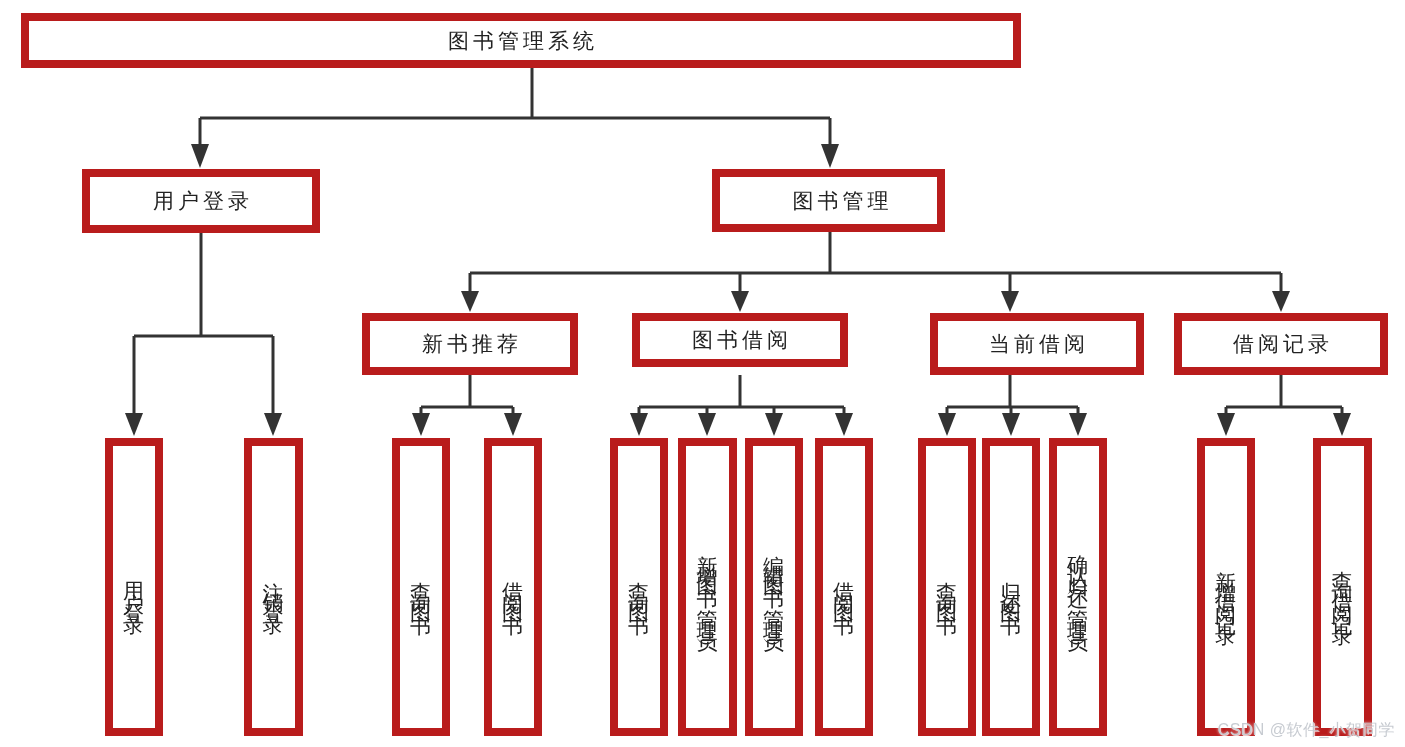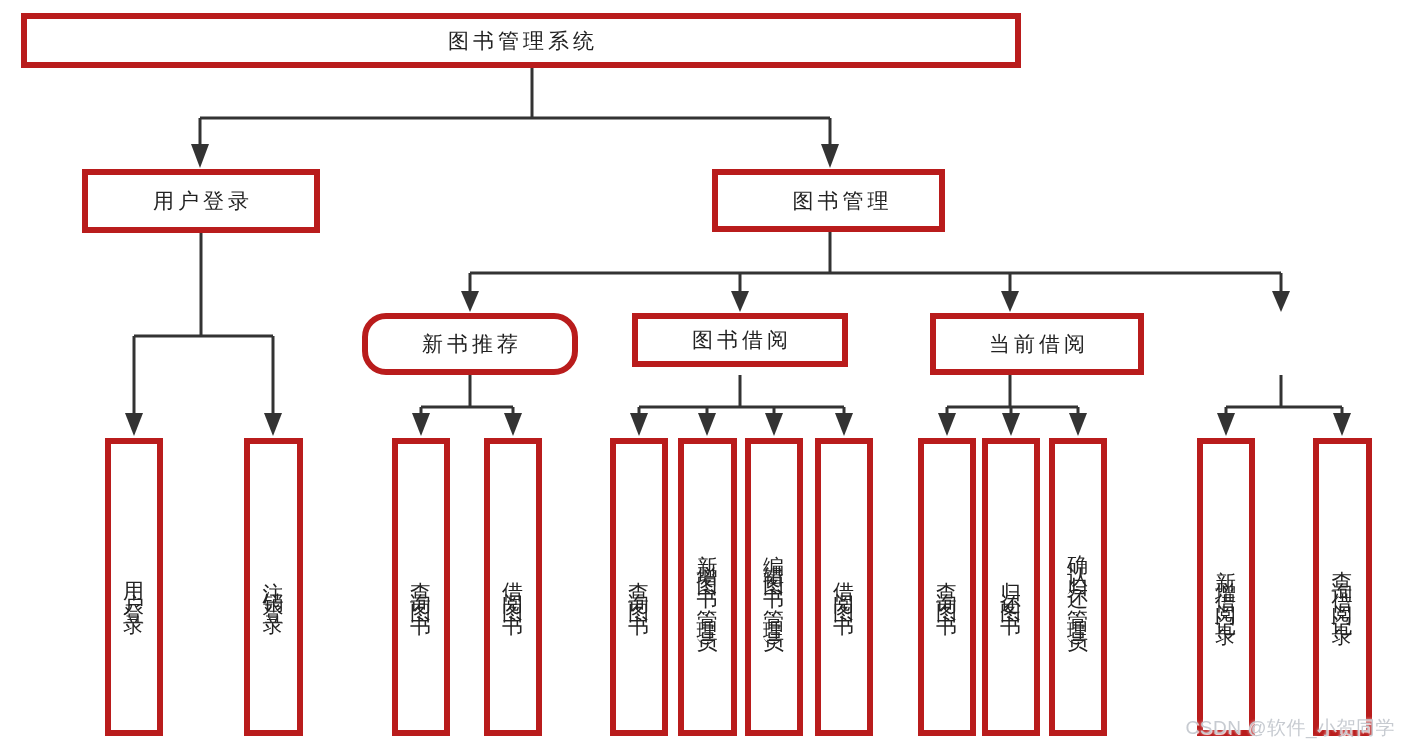--- a/index.html
+++ b/index.html
@@ -14,21 +14,21 @@
   #wires {
     position: absolute;
     left: 0; top: 0;
     width: 1405px; height: 747px;
     z-index: 1;
   }
   .box {
     position: absolute;
     box-sizing: border-box;
     background: #ffffff;
-    border: 6px solid #b91c1c;
+    border: 8px solid #b91c1c;
     display: flex;
     align-items: center;
     justify-content: center;
     color: #222222;
     z-index: 2;
   }
   .hlabel {
     font-size: 21px;
     letter-spacing: 4px;
     text-indent: 4px;
@@ -40,21 +40,21 @@
     font-size: 21px;
     line-height: 1;
     letter-spacing: 11px;
     white-space: nowrap;
   }
   #watermark {
     position: absolute;
     right: 10px;
     bottom: 6px;
     z-index: 5;
-    font-size: 19px;
+    font-size: 16px;
     color: #c7cbd1;
     letter-spacing: 0.5px;
     white-space: nowrap;
     text-shadow: 0 0 3px rgba(255,255,255,0.95), 1px 1px 0 rgba(255,255,255,0.7);
   }
 </style>
 </head>
 <body>
 
 <div id="canvas">
@@ -141,29 +141,32 @@
     <span class="hlabel">图书管理系统</span>
   </div>
 
   <div class="box" style="left:82px; top:169px; width:238px; height:64px;">
     <span class="hlabel">用户登录</span>
   </div>
   <div class="box" style="left:712px; top:169px; width:233px; height:63px;padding-left:24px;">
     <span class="hlabel">图书管理</span>
   </div>
 
-  <div class="box" style="left:362px; top:313px; width:216px; height:62px;border-radius:24px;">
+  <div class="box" style="left:362px; top:313px; width:216px; height:62px;">
     <span class="hlabel">新书推荐</span>
   </div>
   <div class="box" style="left:632px; top:313px; width:216px; height:54px;">
     <span class="hlabel">图书借阅</span>
   </div>
   <div class="box" style="left:903px; top:313px; width:214px; height:62px;margin-left:27px;">
     <span class="hlabel">当前借阅</span>
   </div>
+  <div class="box" style="left:1174px; top:313px; width:214px; height:62px;">
+    <span class="hlabel">借阅记录</span>
+  </div>
 
   <div class="box" style="left:105px; top:438px; width:58px; height:298px;">
     <span class="vtext">用户登录</span>
   </div>
   <div class="box" style="left:244px; top:438px; width:59px; height:298px;">
     <span class="vtext">注销登录</span>
   </div>
 
   <div class="box" style="left:392px; top:438px; width:58px; height:298px;">
     <span class="vtext">查询图书</span>

